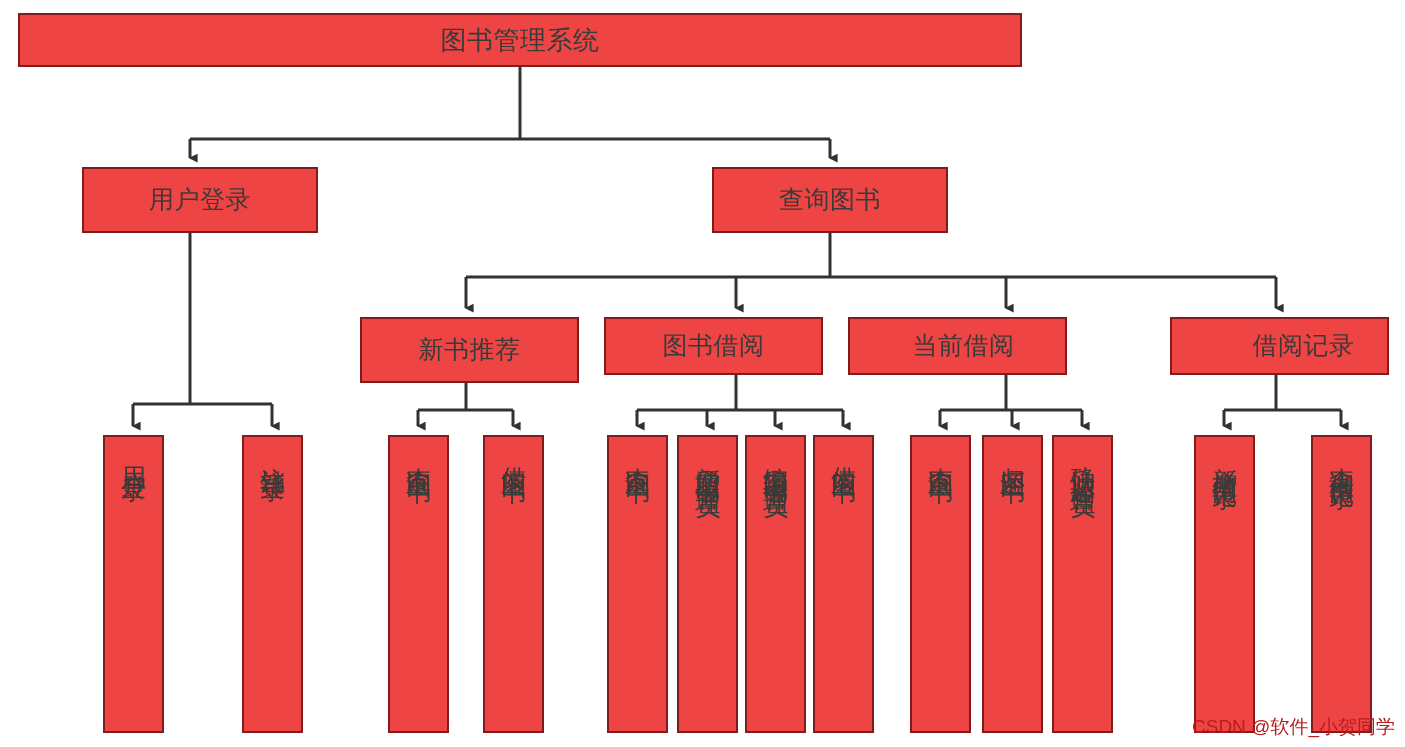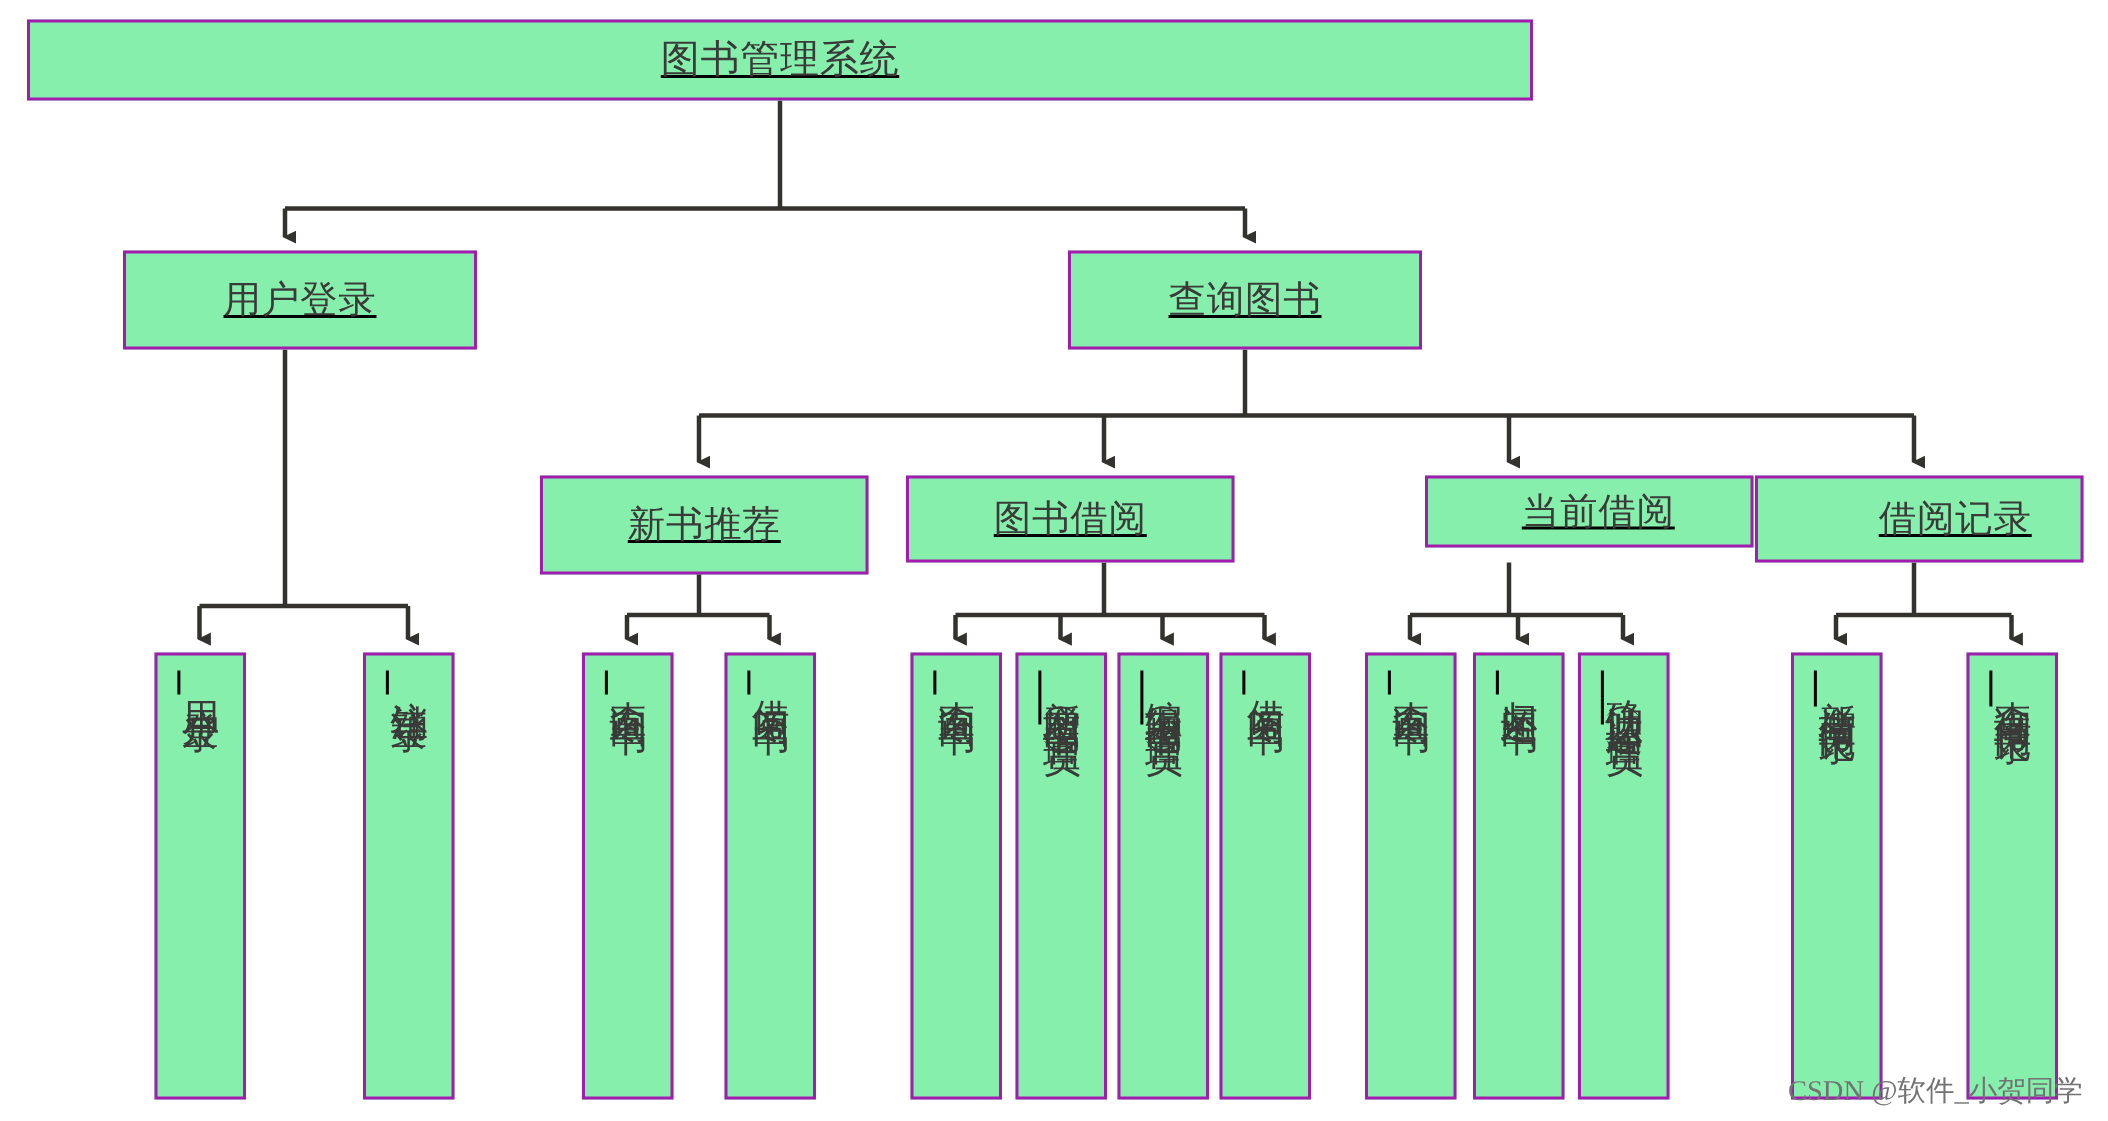--- a/index.html
+++ b/index.html
@@ -23,27 +23,26 @@
     position: absolute;
     left: 0;
     top: 0;
     width: 1405px;
     height: 747px;
     pointer-events: none;
   }
   .node {
     position: absolute;
     box-sizing: border-box;
-    background: #86efac;
-    border: 2px solid #a21caf;
+    background: #ef4444;
+    border: 2px solid #7f1d1d;
     display: flex;
     align-items: center;
     justify-content: center;
     overflow: hidden;
-    text-decoration: underline;
   }
   .node .node-label {
     color: #3a3a38;
     letter-spacing: 0.5px;
     white-space: nowrap;
     line-height: 1.18;
   }
   .node.horiz .node-label {
     font-size: 25px;
   }
@@ -59,23 +58,23 @@
     letter-spacing: 4px;
   }
   .node.root .node-label {
     font-size: 26px;
   }
   .watermark {
     position: absolute;
     left: 1192px;
     top: 714px;
     font-size: 19px;
-    color: #737373;
+    color: #b91c1c;
     white-space: nowrap;
-    font-family: Liberation Serif, serif;
+    font-family: Liberation Sans, sans-serif;
   }
 </style>
 </head>
 <body>
 
 <div id="diagram-root">
 
   <svg class="edges" viewBox="0 0 1405 747" xmlns="http://www.w3.org/2000/svg">
     <defs>
       <marker id="arrowhead" markerWidth="9" markerHeight="9" refX="4.5" refY="7.6" orient="auto" markerUnits="userSpaceOnUse">
@@ -128,21 +127,21 @@
       </div>
       <div class="node horiz" style="left: 712px; top: 167px; width: 236px; height: 66px;">
         <span class="node-label">查询图书</span>
       </div>
       <div class="node horiz" style="left: 360px; top: 317px; width: 219px; height: 66px;">
         <span class="node-label">新书推荐</span>
       </div>
       <div class="node horiz" style="left: 604px; top: 317px; width: 219px; height: 58px;">
         <span class="node-label">图书借阅</span>
       </div>
-      <div class="node horiz" style="left: 950px; top: 317px; width: 219px; height: 48px; padding-left: 12px;">
+      <div class="node horiz" style="left: 848px; top: 317px; width: 219px; height: 58px; padding-left: 12px;">
         <span class="node-label">当前借阅</span>
       </div>
       <div class="node horiz" style="left: 1170px; top: 317px; width: 219px; height: 58px; padding-left: 48px;">
         <span class="node-label">借阅记录</span>
       </div>
       <div class="node vert" style="left: 103px; top: 435px; width: 61px; height: 298px;">
         <span class="node-label">用户登录</span>
       </div>
       <div class="node vert" style="left: 242px; top: 435px; width: 61px; height: 298px;">
         <span class="node-label">注销登录</span>

